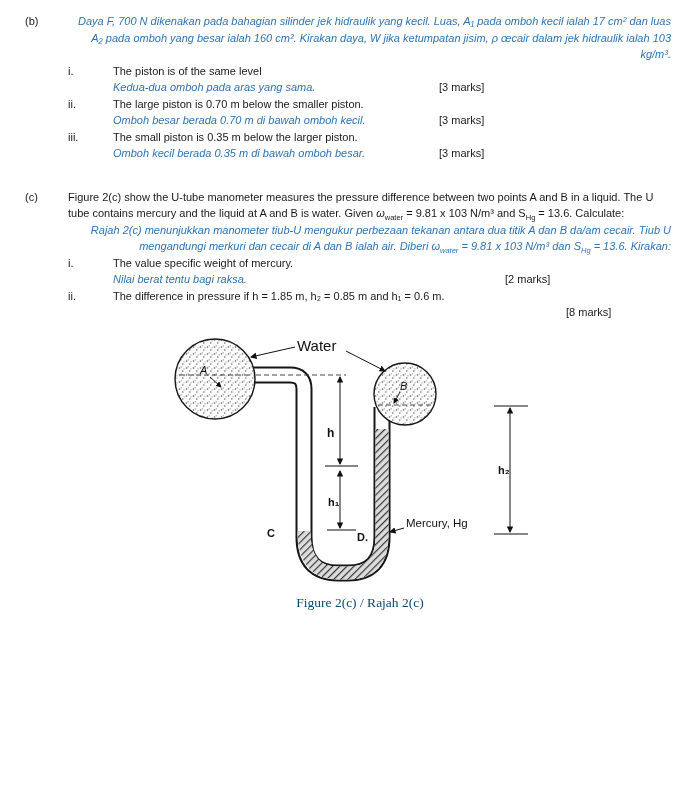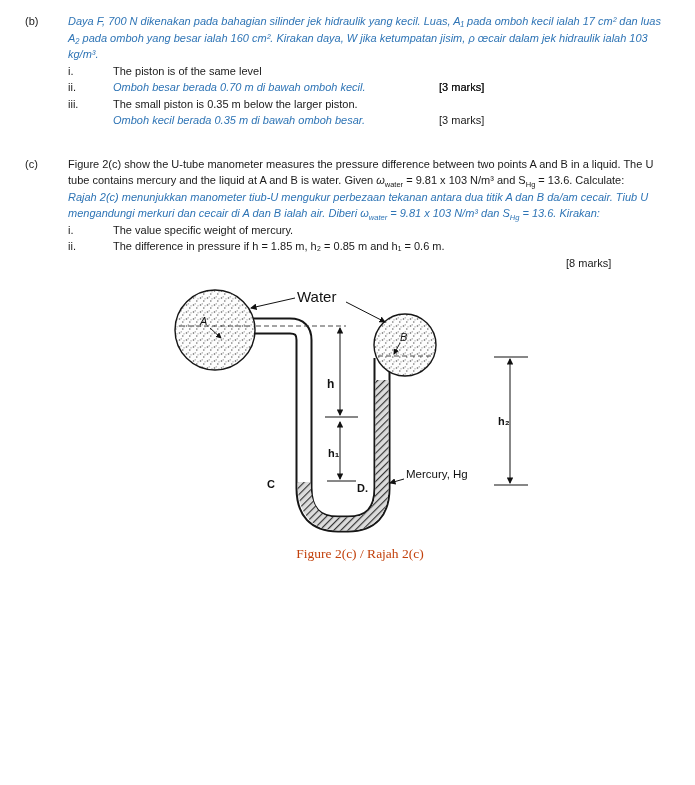--- a/index.html
+++ b/index.html
@@ -8,62 +8,64 @@
     width:695px; height:785px;
     font-family:"Liberation Sans", sans-serif;
     font-size:11px; color:#1a1a1a;
     overflow:hidden;
   }
   .page { padding:13px 24px 0 25px; }
   .q { display:flex; margin-bottom:27px; }
   .qlabel { width:43px; flex-shrink:0; line-height:1.5; }
   .qbody { flex:1; line-height:1.5; }
   p.en { margin:0; }
-  .ms { color:#2E74B5; font-style:italic; }
+  .ms { color:#2E74B5; font-style:italic;text-align:right; }
   p.ms { margin:0; }
   .item { display:flex; }
   .inum { width:45px; flex-shrink:0; }
   .itext { flex:1; }
   .ms-row { position:relative; }
   .marks { position:absolute; top:0; color:#1a1a1a; font-style:normal; white-space:nowrap;padding-left:24px; }
   .marks-b  { left:302px; }
   .marks-c1 { left:368px; }
   .marks-c2 { left:429px; }
   sub.sb { font-size:7.5px; line-height:0; }
   .omega { font-style:italic; }
   .figure-wrap { margin-left:125px; margin-top:18px; width:420px; text-align:center; }
   .figure-wrap svg { display:block; }
   .caption {
     font-family:"Liberation Serif", serif;
-    font-size:13.5px; color:#c2410c; margin-top:2px;
+    font-size:13.5px; color:#0c4a6e; margin-top:2px;
   }
 </style>
 </head>
 <body>
 
 <div class="page">
 
   <div class="q">
     <div class="qlabel">(b)</div>
     <div class="qbody">
       <p class="ms">Daya F, 700 N dikenakan pada bahagian silinder jek hidraulik yang kecil. Luas, A₁ pada omboh kecil ialah 17 cm² dan luas A₂ pada omboh yang besar ialah 160 cm². Kirakan daya, W jika ketumpatan jisim, ρ œcair dalam jek hidraulik ialah 103 kg/m³.</p>
 
       <div class="item">
         <div class="inum">i.</div>
         <div class="itext">
           <div class="en">The piston is of the same level</div>
           <div class="ms-row">
+            <span class="ms">Kedua-dua omboh pada aras yang sama.</span>
             <span class="marks marks-b">[3 marks]</span>
           </div>
         </div>
       </div>
 
       <div class="item">
         <div class="inum">ii.</div>
         <div class="itext">
+          <div class="en">The large piston is 0.70 m below the smaller piston.</div>
           <div class="ms-row">
             <span class="ms">Omboh besar berada 0.70 m di bawah omboh kecil.</span>
             <span class="marks marks-b">[3 marks]</span>
           </div>
         </div>
       </div>
 
       <div class="item">
         <div class="inum">iii.</div>
         <div class="itext">
@@ -80,20 +82,24 @@
   <div class="q">
     <div class="qlabel">(c)</div>
     <div class="qbody">
       <p class="en"><span>Figure 2(c) show the U-tube manometer measures the pressure difference between two points A and B in a liquid. The U tube contains mercury and the liquid at A and B is water. Given </span><span class="omega">ω</span><sub class="sb">water</sub><span> = 9.81 x 103 N/m³ and S</span><sub class="sb">Hg</sub><span> = 13.6. Calculate:</span></p>
       <p class="ms"><span>Rajah 2(c) menunjukkan manometer tiub-U mengukur perbezaan tekanan antara dua titik A dan B da/am cecair. Tiub U mengandungi merkuri dan cecair di A dan B ialah air. Diberi </span><span class="omega">ω</span><sub class="sb">water</sub><span> = 9.81 x 103 N/m³ dan S</span><sub class="sb">Hg</sub><span> = 13.6. Kirakan:</span></p>
 
       <div class="item">
         <div class="inum">i.</div>
         <div class="itext">
           <div class="en">The value specific weight of mercury.</div>
+          <div class="ms-row">
+            <span class="ms">Nilai berat tentu bagi raksa.</span>
+            <span class="marks marks-c1">[2 marks]</span>
+          </div>
         </div>
       </div>
 
       <div class="item">
         <div class="inum">ii.</div>
         <div class="itext">
           <div class="en">The difference in pressure if h = 1.85 m, h₂ = 0.85 m and h₁ = 0.6 m.</div>
           <div class="ms-row">
             <span class="marks marks-c2">[8 marks]</span>
           </div>

